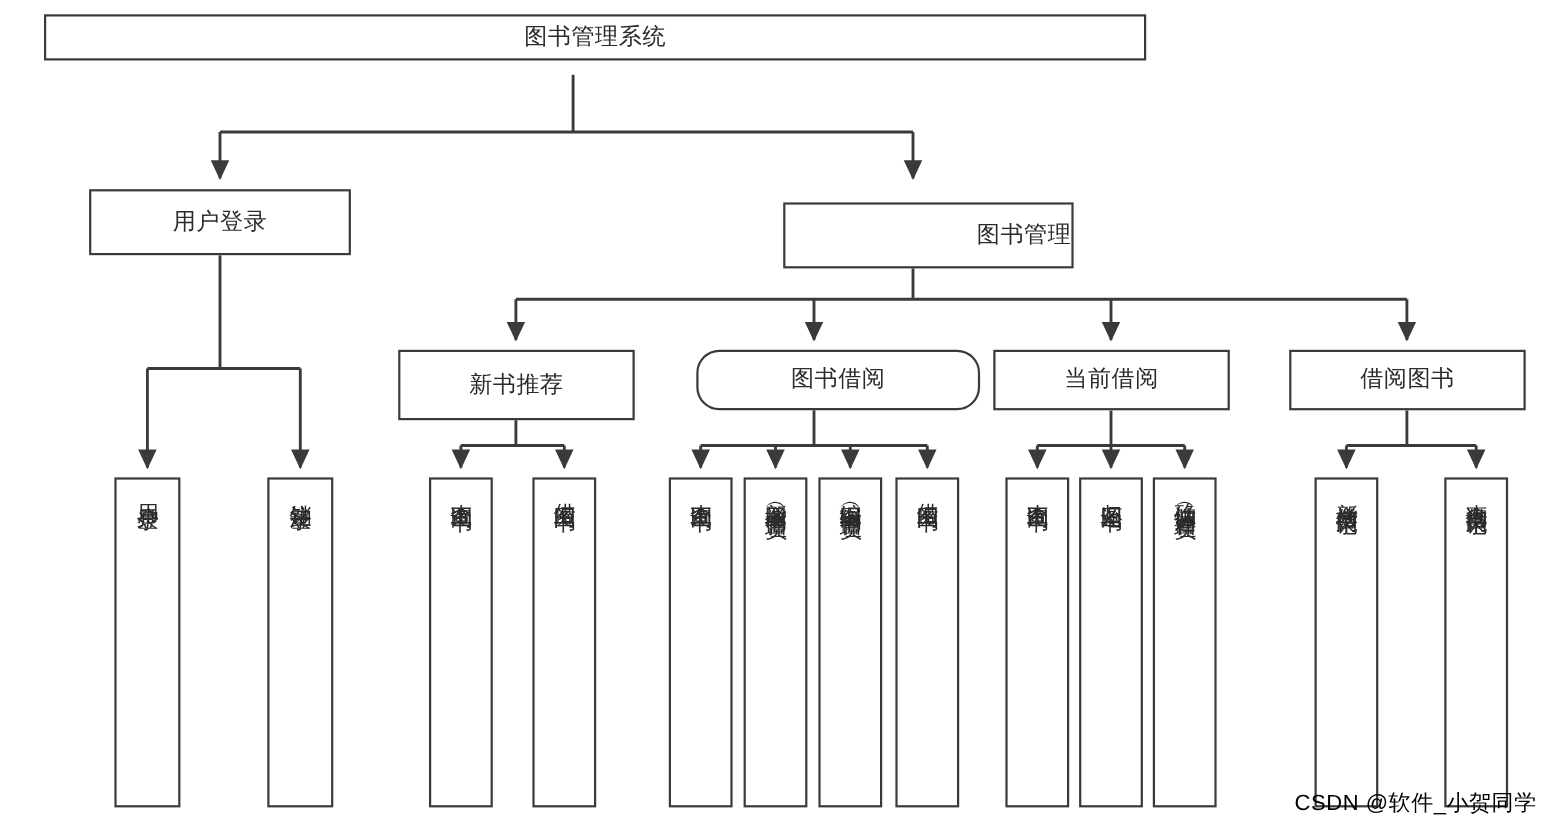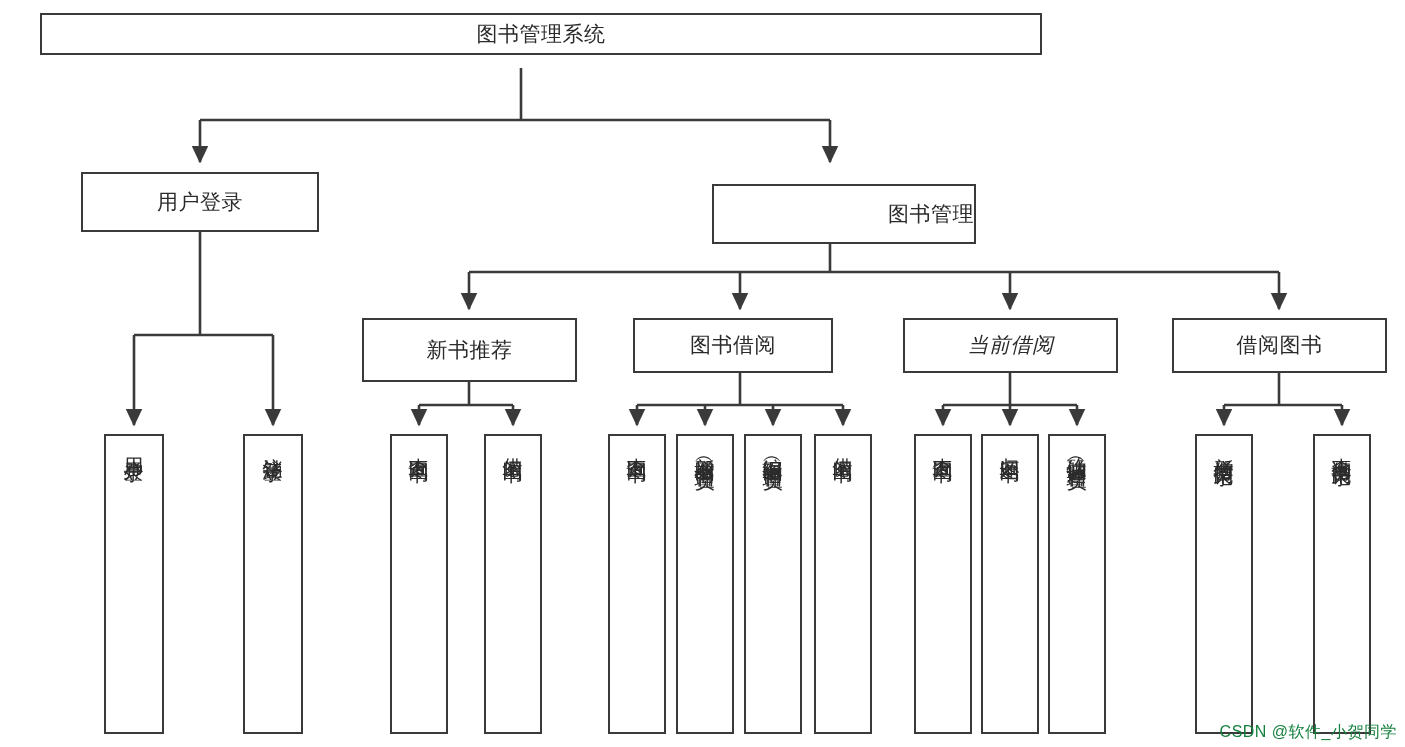--- a/index.html
+++ b/index.html
@@ -56,22 +56,22 @@
     writing-mode: vertical-rl;
     text-orientation: upright;
     font-size: 20px;
     letter-spacing: 2px;
     line-height: 1;
   }
   .watermark {
     position: absolute;
     right: 8px;
     bottom: 4px;
-    font-size: 16px;
-    color: #15803d;
+    font-size: 20px;
+    color: #000000;
     letter-spacing: 0.5px;
     white-space: nowrap;
   }
 </style>
 </head>
 <body>
 
 <div id="canvas">
 
   <svg id="wires" viewBox="0 0 1405 747" xmlns="http://www.w3.org/2000/svg">
@@ -131,24 +131,24 @@
   <div class="node horiz" style="left:81px; top:172px; width:238px; height:60px;">
     <span class="label">用户登录</span>
   </div>
   <div class="node horiz" style="left:712px; top:184px; width:264px; height:60px;justify-content:flex-end;">
     <span class="label">图书管理</span>
   </div>
 
   <div class="node horiz" style="left:362px; top:318px; width:215px; height:64px;">
     <span class="label">新书推荐</span>
   </div>
-  <div class="node horiz" style="left:633px; top:318px; width:200px; height:55px;">
+  <div class="node horiz" style="left:633px; top:318px; width:258px; height:55px;border-radius:21px;">
     <span class="label">图书借阅</span>
   </div>
-  <div class="node horiz" style="left:903px; top:318px; width:215px; height:55px;font-style:italic;">
+  <div class="node horiz" style="left:903px; top:318px; width:215px; height:55px;">
     <span class="label">当前借阅</span>
   </div>
   <div class="node horiz" style="left:1172px; top:318px; width:215px; height:55px;">
     <span class="label">借阅图书</span>
   </div>
 
   <div class="node vert" style="left:104px; top:434px; width:60px; height:300px;">
     <span class="label">用户登录</span>
   </div>
   <div class="node vert" style="left:243px; top:434px; width:60px; height:300px;">

